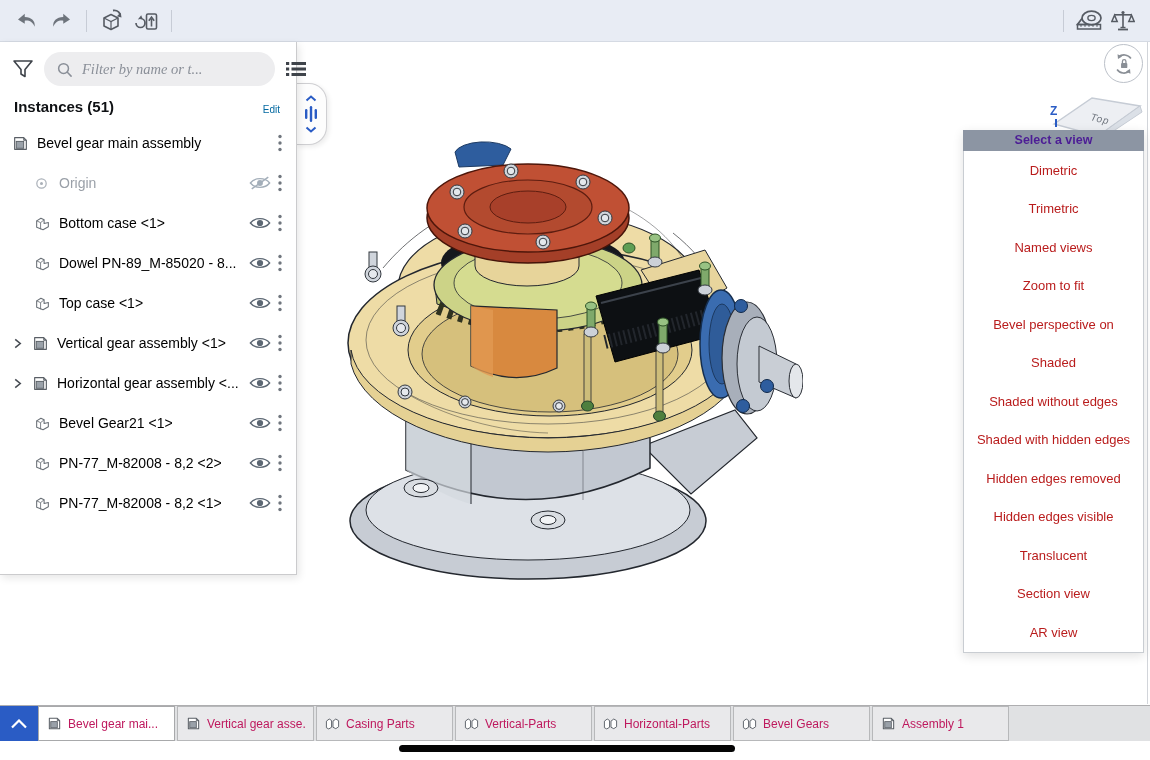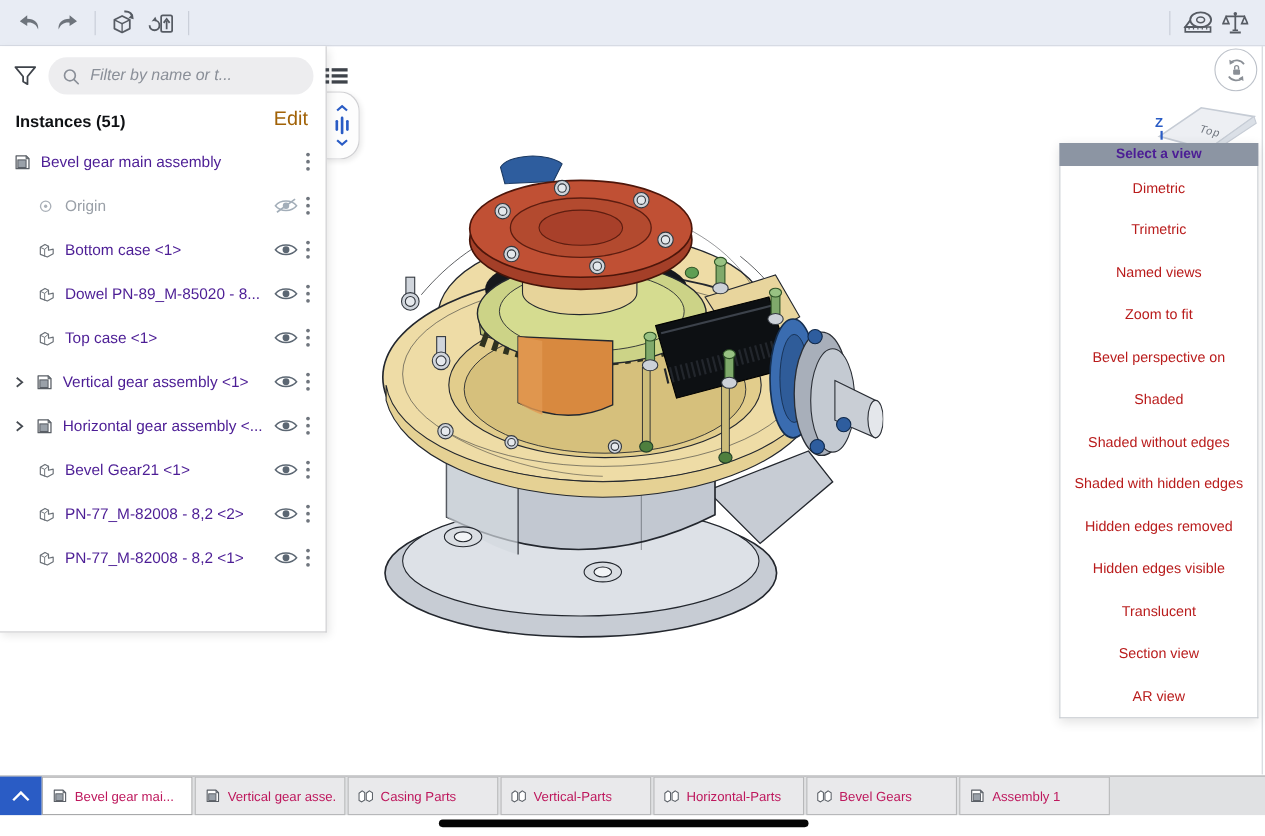--- a/index.html
+++ b/index.html
@@ -15,34 +15,34 @@
 
   
   .panel{position:absolute;left:0;top:42px;width:297px;height:533px;background:#fff;
          border-right:1px solid #cbcbcd;border-bottom:1px solid #cbcbcd;
          box-shadow:2px 3px 8px rgba(0,0,0,.10);z-index:4;box-sizing:border-box;}
   .filter-row{display:flex;align-items:center;height:54px;padding:0 12px;gap:10px;}
   .icon-btn{display:flex;align-items:center;justify-content:center;width:28px;height:28px;}
   .search-pill{flex:1;display:flex;align-items:center;gap:7px;height:34px;background:#ededef;
                border-radius:17px;padding:0 12px;box-sizing:border-box;}
   .search-pill input{border:none;outline:none;background:transparent;flex:1;min-width:0;
-               font-family:Liberation Sans, sans-serif;font-size:14.5px;font-style:italic;color:#3c4046;}
+               font-family:Liberation Serif, serif;font-size:14.5px;font-style:italic;color:#3c4046;}
   .search-pill input::placeholder{color:#8a8f98;font-style:italic;}
   .inst-header{display:flex;align-items:flex-end;justify-content:space-between;padding:2px 16px 8px 14px;}
   .inst-title{font-size:15px;font-weight:bold;color:#0f1114;}
-  .edit-link{font-size:18px;color:#a16207;}
+  .edit-link{font-size:10px;color:#0369a1;}
   .irow{display:flex;align-items:center;height:40px;padding:0 10px 0 12px;}
   .ind{flex:none;}.ind-1{width:22px;}.ind-0{width:0;}
   .chev{flex:none;width:20px;display:flex;align-items:center;}
   .ticon{flex:none;width:20px;display:flex;align-items:center;margin-right:5px;}
   .ticon svg{display:none;}
   .ticon.t-assembly svg.i-assembly{display:block;}
   .ticon.t-part svg.i-part{display:block;}
   .ticon.t-origin svg.i-origin{display:block;}
-  .ilabel{flex:1;font-size:14px;white-space:nowrap;overflow:hidden;color:#4c1d95;}
+  .ilabel{flex:1;font-size:14px;white-space:nowrap;overflow:hidden;color:#000000;}
   .irow.muted-true .ilabel{color:#9aa0a8;}
   .eye{flex:none;width:28px;display:flex;justify-content:center;}
   .eye svg{display:none;}
   .eye.eye-visible svg.e-open{display:block;}
   .eye.eye-hidden svg.e-slash{display:block;}
   .kebab{flex:none;width:12px;display:flex;justify-content:center;}
 
   
   .handle{position:absolute;left:296px;top:83px;width:31px;height:62px;background:#fdfdfd;
           border:1px solid #cfcfd2;border-left:none;border-radius:0 18px 18px 0;

